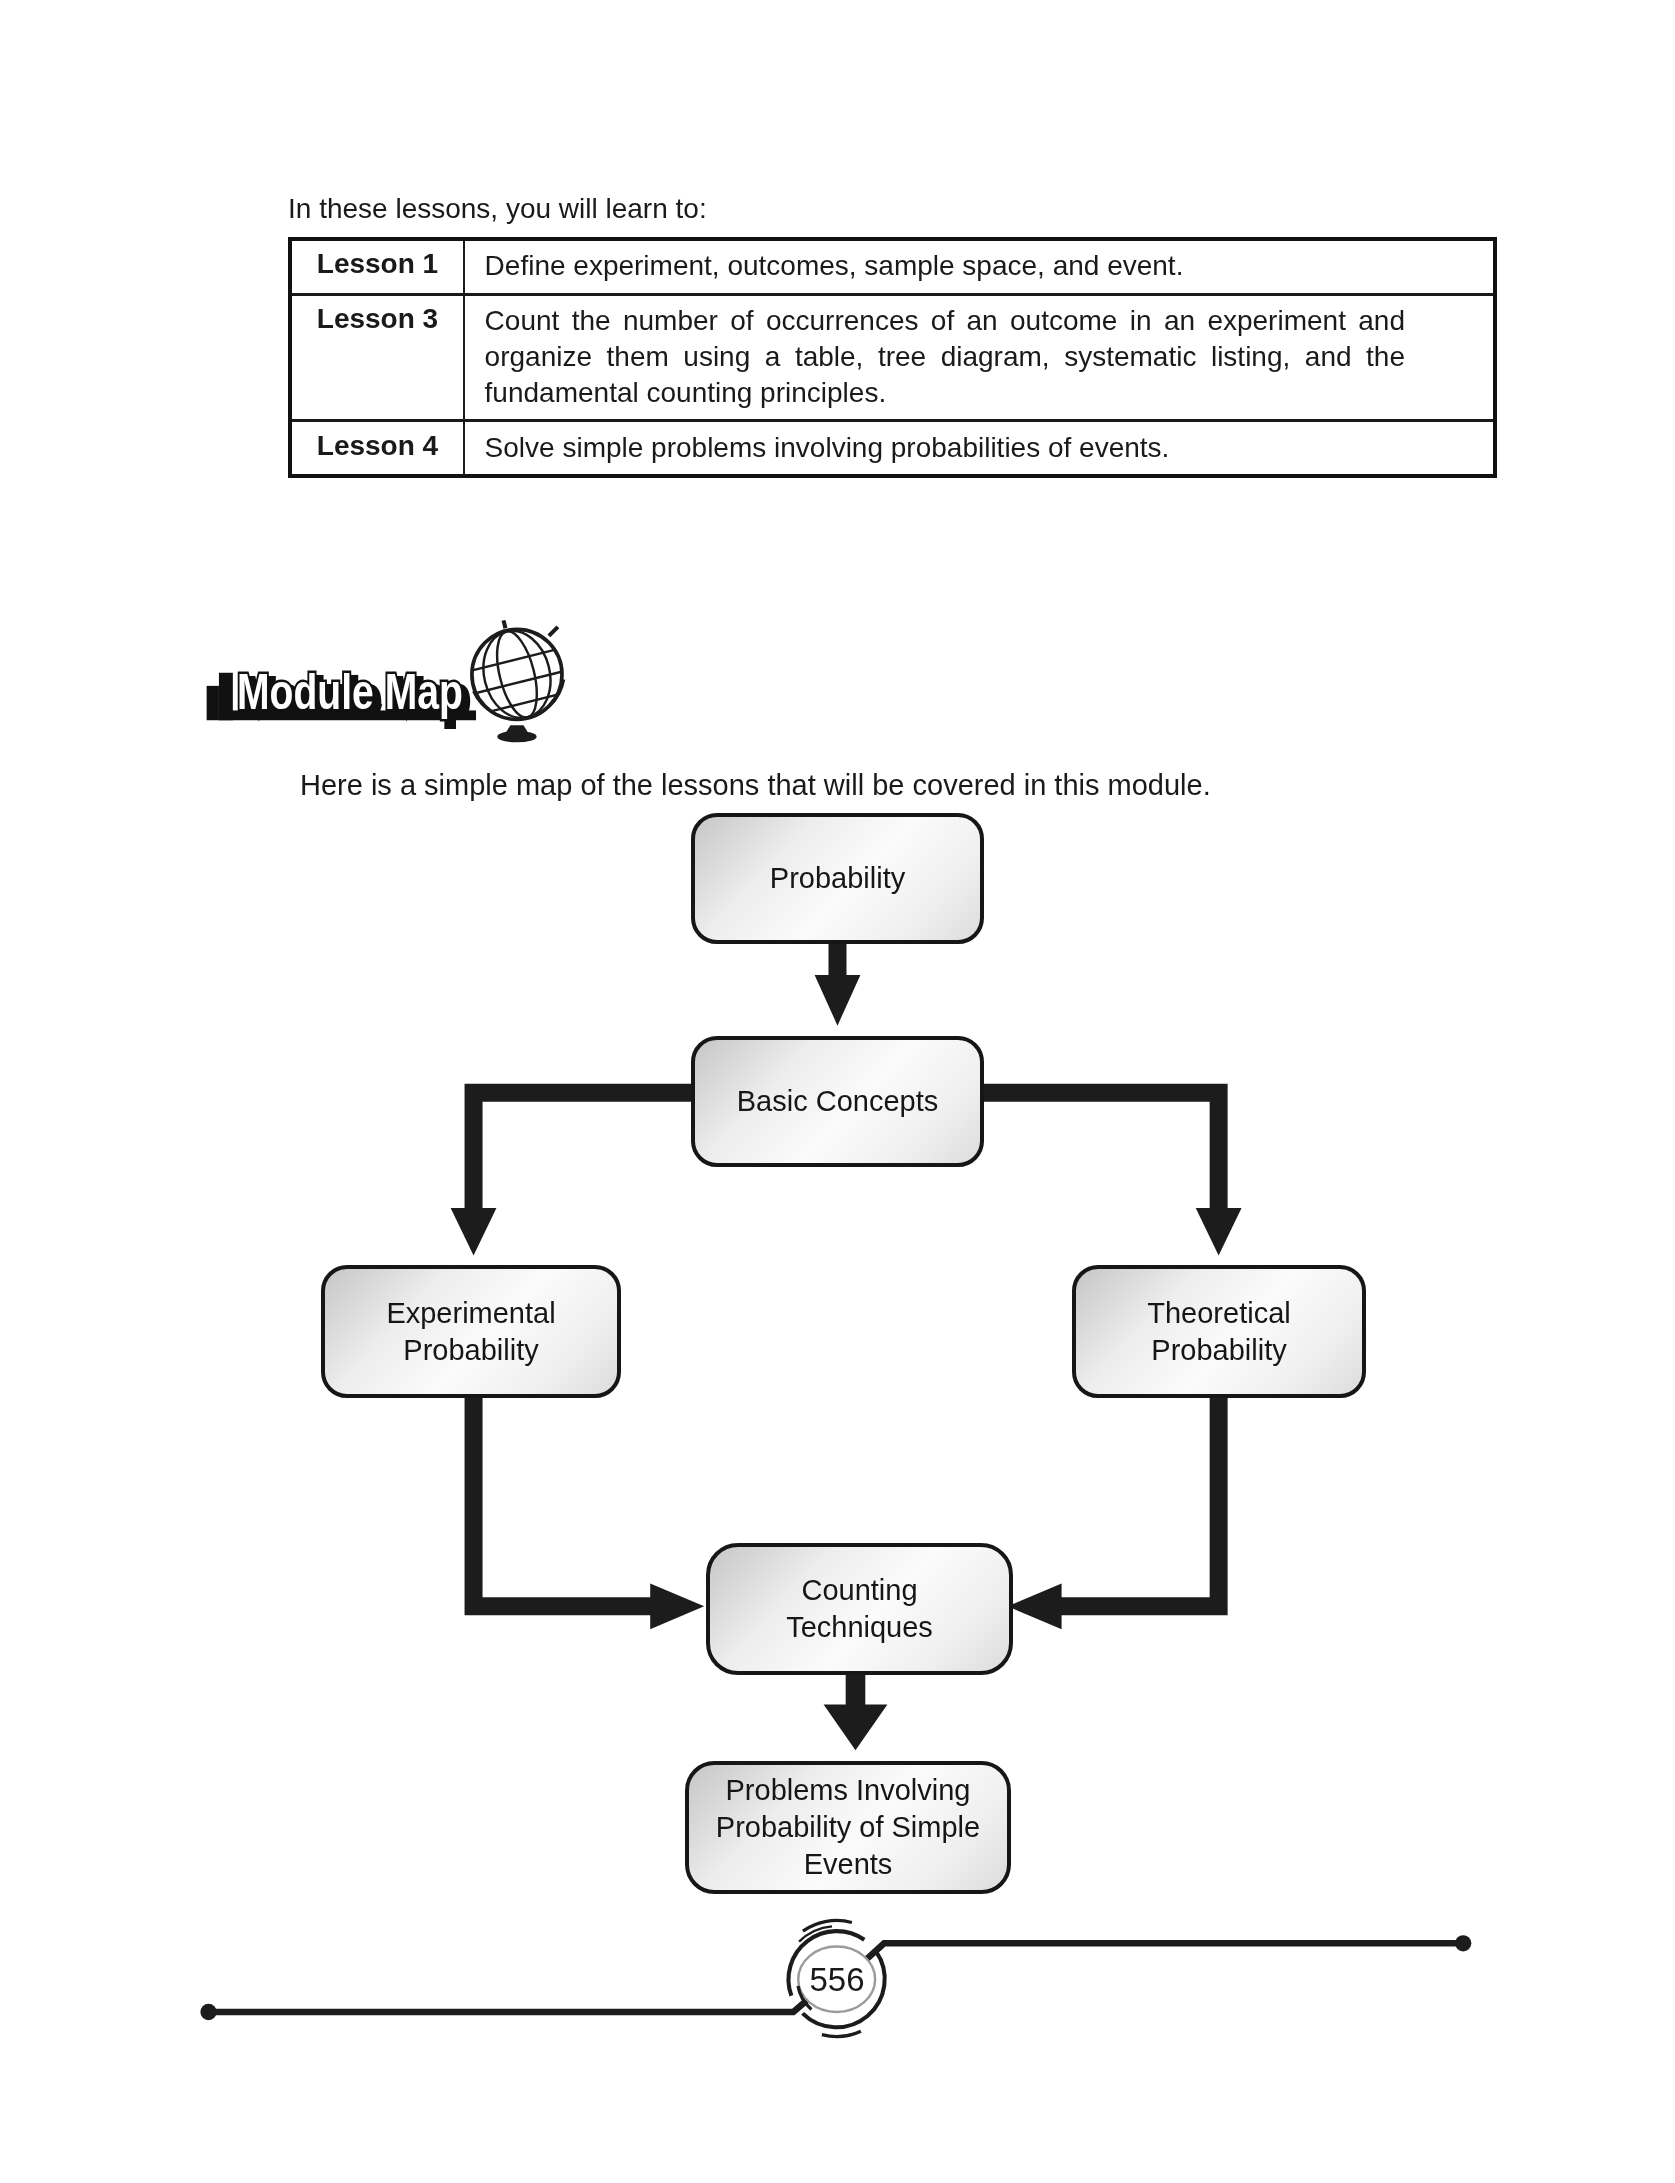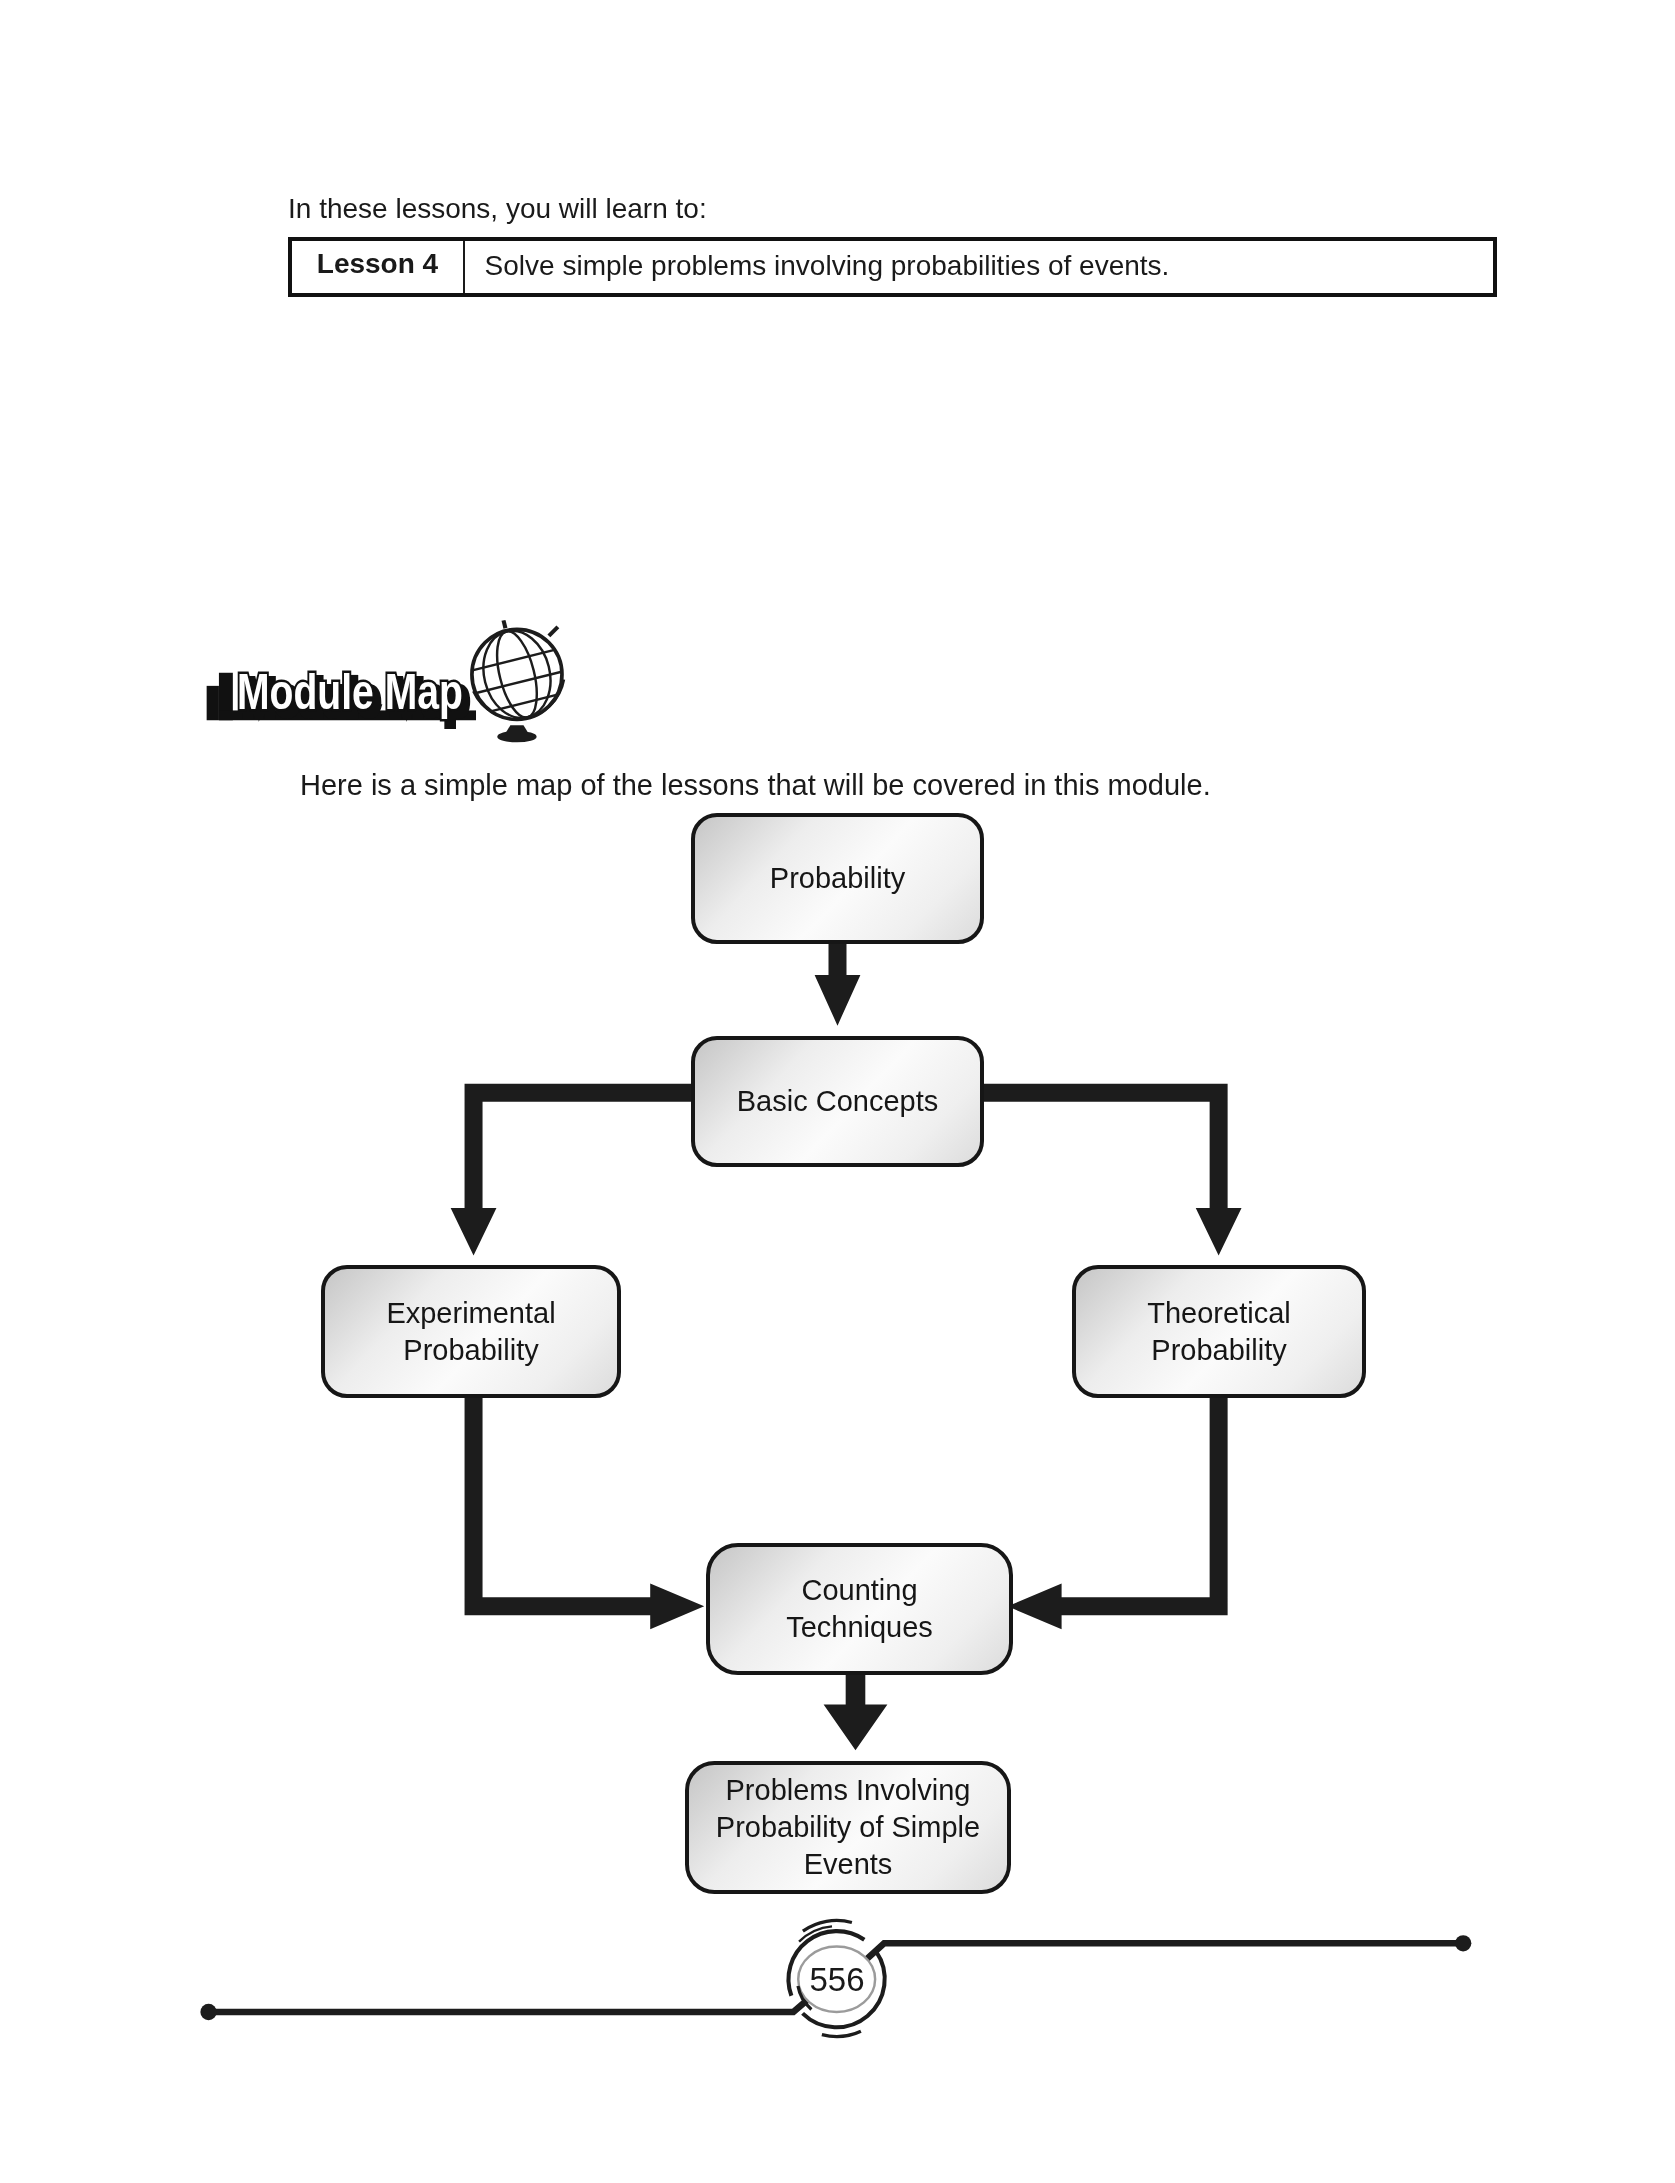--- a/index.html
+++ b/index.html
@@ -53,20 +53,32 @@
 </style>
 </head>
 <body>
 
 <div class="page">
 
   <p class="intro">In these lessons, you will learn to:</p>
 
   <table class="lessons">
     <tbody>
+      <tr class="row-1">
+        <th>Lesson 1</th>
+        <td>
+          <p>Define experiment, outcomes, sample space, and event.</p>
+        </td>
+      </tr>
+      <tr class="row-3">
+        <th>Lesson 3</th>
+        <td>
+          <p>Count the number of occurrences of an outcome in an experiment and organize them using a table, tree diagram, systematic listing, and the fundamental counting principles.</p>
+        </td>
+      </tr>
       <tr class="row-4">
         <th>Lesson 4</th>
         <td>
           <p>Solve simple problems involving probabilities of events.</p>
         </td>
       </tr>
     </tbody>
   </table>
 
   <svg class="logo-svg" width="393" height="131" viewBox="0 0 480 160">

